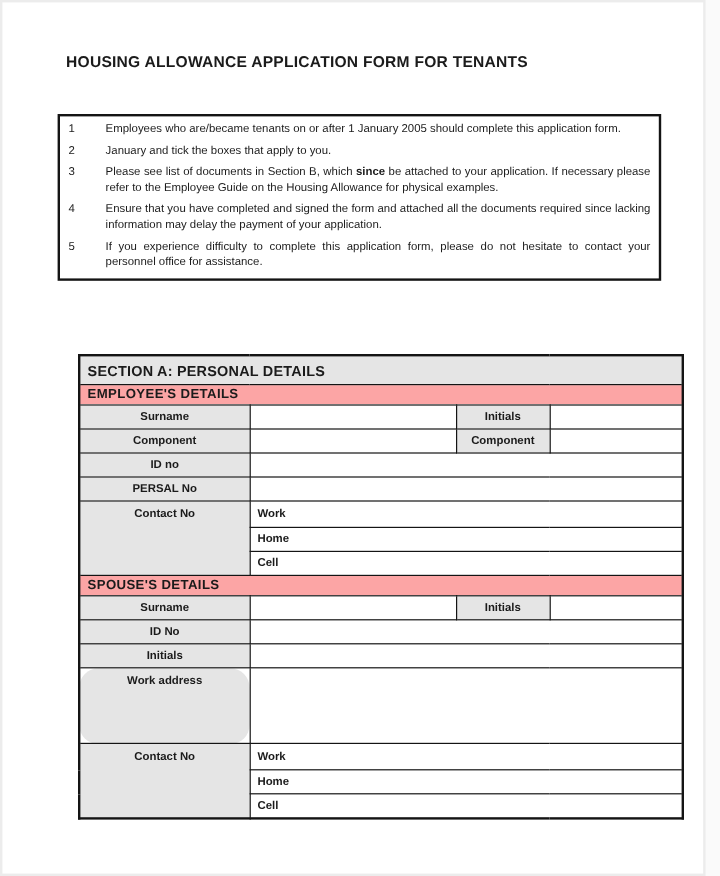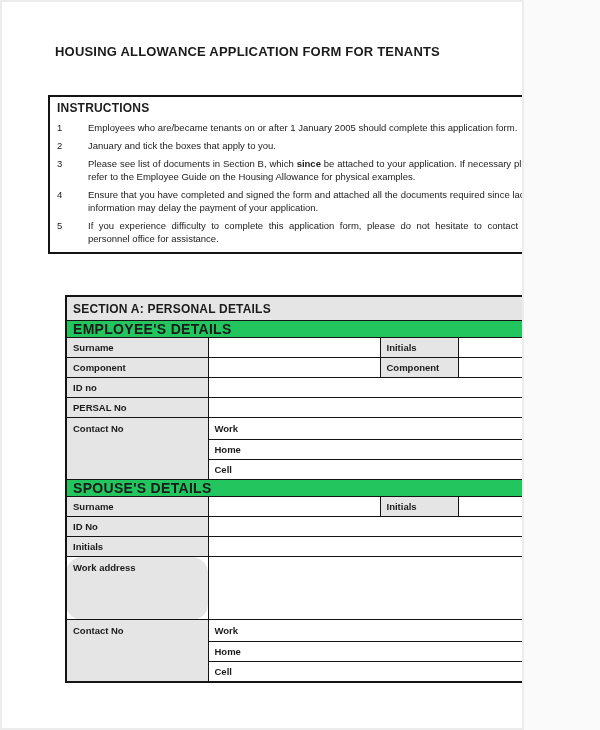--- a/index.html
+++ b/index.html
@@ -5,21 +5,21 @@
   html, body { margin: 0; padding: 0; }
   body {
     width: 600px; height: 730px;
     background: #fafafa;
     font-family: "Liberation Sans", sans-serif;
     color: #1b1b1b;
     -webkit-font-smoothing: antialiased;
   }
   .page {
     position: relative;
-    width: 524px; height: 730px;
+    width: 588px; height: 730px;
     background: #ffffff;
     box-sizing: border-box;
     border: 2px solid #ececec;
     overflow: hidden;
   }
   
   .form-title {
     position: absolute;
     left: 53px; top: 42px;
     margin: 0;
@@ -73,52 +73,51 @@
   }
   .section-a td {
     border: 1px solid #141414;
     font-size: 9.5px;
     font-weight: bold;
     padding: 0 6px;
     vertical-align: middle;
     overflow: hidden;
     white-space: nowrap;
   }
-  .lbl { background: #e5e5e5; }
+  .lbl { background: #e5e5e5; text-align: center; }
   .val { background: #ffffff; margin-left: 28px; }
   tr.r-sect td {
     font-size: 12px;
     letter-spacing: 0.2px;
     background: #e5e5e5;
     height: 23px;
   }
   tr.r-sub td {
-    font-size: 14px;
+    font-size: 11px;
     letter-spacing: 0.3px;
-    background: #22c55e;
+    background: #fca5a5;
     height: 16px;
   }
   tr.r-std td { height: 19px; }
   tr.r-first td { height: 21px; }
   td.wa-label {
     vertical-align: top;
     padding-top: 5px;
     height: 57px;
     border-radius: 16px;
   }
 </style>
 </head>
 <body>
 
 <div class="page">
 
   <h1 class="form-title">HOUSING ALLOWANCE APPLICATION FORM FOR TENANTS</h1>
 
   <div class="instructions">
-    <div class="instr-heading">INSTRUCTIONS</div>
 
     <div class="instr-item">
       <span class="instr-num">1</span>
       <p class="instr-text">Employees who are/became tenants on or after 1 January 2005 should complete this application form.</p>
     </div>
 
     <div class="instr-item">
       <span class="instr-num">2</span>
       <p class="instr-text">January and tick the boxes that apply to you.</p>
     </div>

